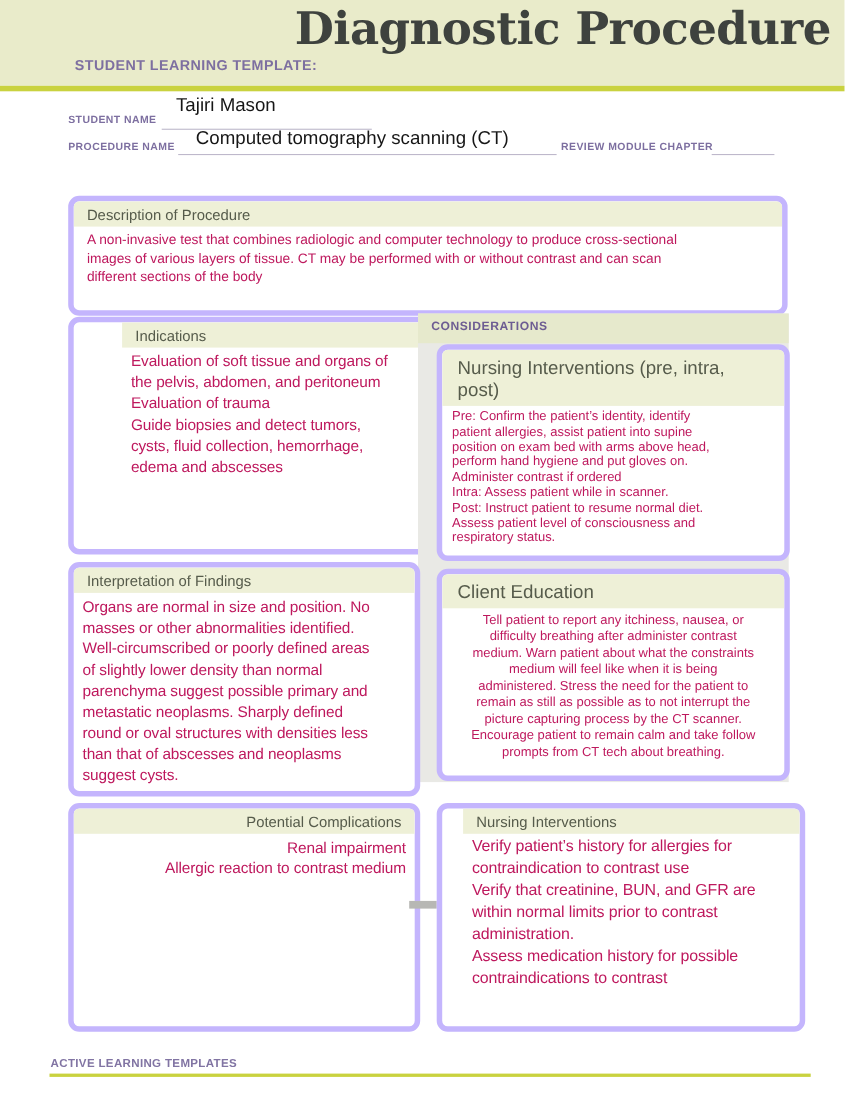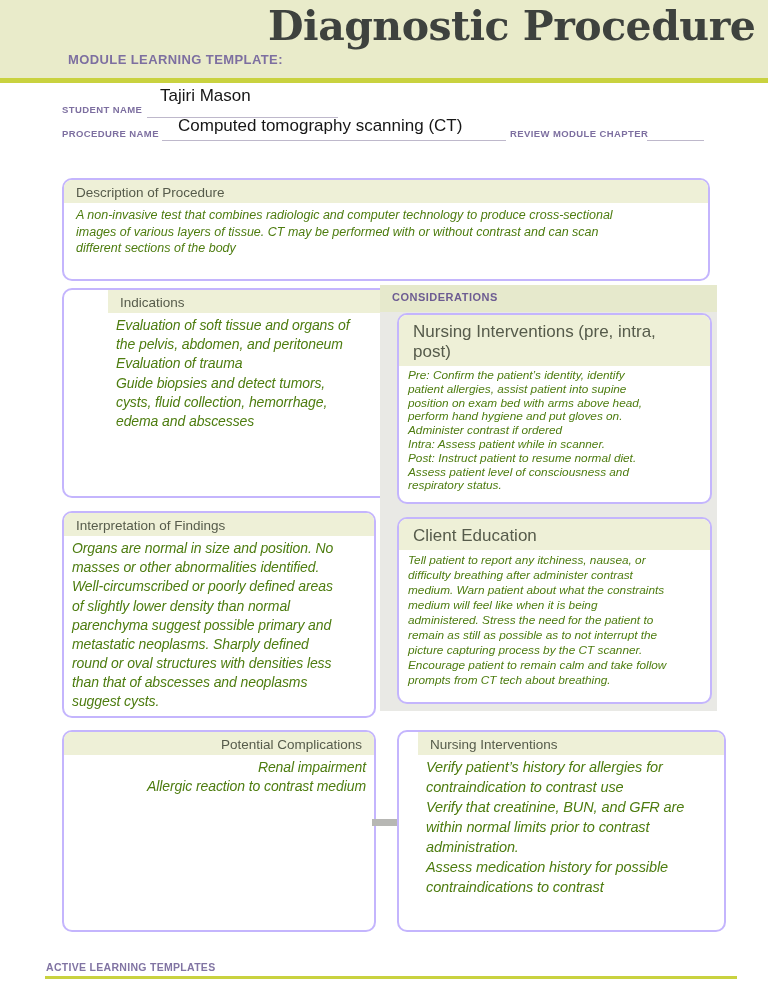--- a/index.html
+++ b/index.html
@@ -14,65 +14,65 @@
               font-family:"DejaVu Serif",serif;font-weight:600;
               font-size:41px;color:#3e423e;letter-spacing:-0.5px;white-space:nowrap;}
   .band-rule{position:absolute;left:0;top:78px;width:768px;height:5px;background:#c9d23f;}
 
   
   .field-label{position:absolute;font-size:9.5px;letter-spacing:.4px;color:#7d6fa0;font-weight:bold;}
   .field-value{position:absolute;font-size:17px;color:#161616;white-space:nowrap;}
   .field-line{position:absolute;height:0;border-bottom:1px solid #beb8cb;}
 
   
-  .box{position:absolute;background:#ffffff;border:2px solid #c4b5fd;border-radius:10px;overflow:hidden;}
+  .box{position:absolute;background:#ffffff;border:5px solid #c4b5fd;border-radius:10px;overflow:hidden;}
   .box-head{background:#eef0d7;padding:5px 12px 3px;font-size:13.5px;color:#565b4b;}
-  .box-body{white-space:pre-line;color:#4d7c0f;font-style:italic;}
+  .box-body{white-space:pre-line;color:#be185d;}
 
   .desc-box{left:62px;top:178px;width:644px;height:99px;}
   .desc-box .box-body{font-size:12.5px;line-height:1.32;padding:4px 12px;}
 
   .indications-box{left:62px;top:288px;width:310px;height:206px;padding-left:44px;}
   .interpretation-box{left:62px;top:511px;width:310px;height:203px;}
   .complications-box{left:62px;top:730px;width:310px;height:198px;text-align:right;}
   .left-body{font-size:14px;line-height:1.37;padding:3px 8px;letter-spacing:-0.1px;}
 
   
   .considerations-panel{position:absolute;left:380px;top:285px;width:337px;height:426px;
                         background:#e9e9e5;}
   .considerations-strip{position:absolute;left:0;top:0;width:100%;height:27px;background:#e6e9cc;}
   .considerations-label{position:absolute;left:12px;top:6px;font-size:11px;font-weight:bold;
                         letter-spacing:.5px;color:#6d5c92;}
 
   .nursing-pre-box{left:397px;top:313px;width:311px;height:187px;}
   .client-ed-box{left:397px;top:517px;width:311px;height:183px;}
   .right-head{padding:7px 14px 4px;font-size:17px;color:#565b4b;}
   .nursing-pre-box .box-body{font-size:11.8px;line-height:1.17;padding:3px 9px;}
-  .client-ed-box .box-body{font-size:11.8px;line-height:1.27;padding:3px 9px;}
+  .client-ed-box .box-body{font-size:11.8px;line-height:1.27;padding:3px 9px;text-align:center;}
 
   .nursing-bottom-box{left:397px;top:730px;width:306px;height:198px;padding-left:19px;}
   .nursing-bottom-box .box-body{font-size:14.5px;line-height:1.38;padding:2px 8px;letter-spacing:-0.1px;}
 
   .connector{position:absolute;left:372px;top:819px;width:25px;height:7px;background:#b7b7b4;}
 
   
   .footer-left{position:absolute;left:46px;top:961px;font-size:10.5px;letter-spacing:.3px;
                color:#8174a3;font-weight:bold;}
   .footer-right{position:absolute;right:24px;top:959px;display:flex;align-items:baseline;}
   .footer-right-label{font-size:8px;letter-spacing:.5px;color:#9b91b5;margin-right:9px;}
   .footer-page{font-size:13.5px;color:#343a46;font-weight:bold;margin-top:44px;}
   .footer-rule{position:absolute;left:45px;top:976px;width:692px;height:3px;background:#c9d23f;}
 </style>
 </head>
 <body>
 
 <div class="page">
 
   <header class="band">
-    <span class="tpl-label">MODULE LEARNING TEMPLATE:</span>
+    <span class="tpl-label">STUDENT LEARNING TEMPLATE:</span>
     <h1 class="page-title">Diagnostic Procedure</h1>
   </header>
   <div class="band-rule"></div>
 
   <span class="field-value" style="left:160px;top:86px;">Tajiri Mason</span>
   <span class="field-label" style="left:62px;top:104px;">STUDENT NAME</span>
   <div class="field-line" style="left:147px;top:117px;width:191px;"></div>
 
   <span class="field-value" style="left:178px;top:116px;">Computed tomography scanning (CT)</span>
   <span class="field-label" style="left:62px;top:128px;">PROCEDURE NAME</span>

